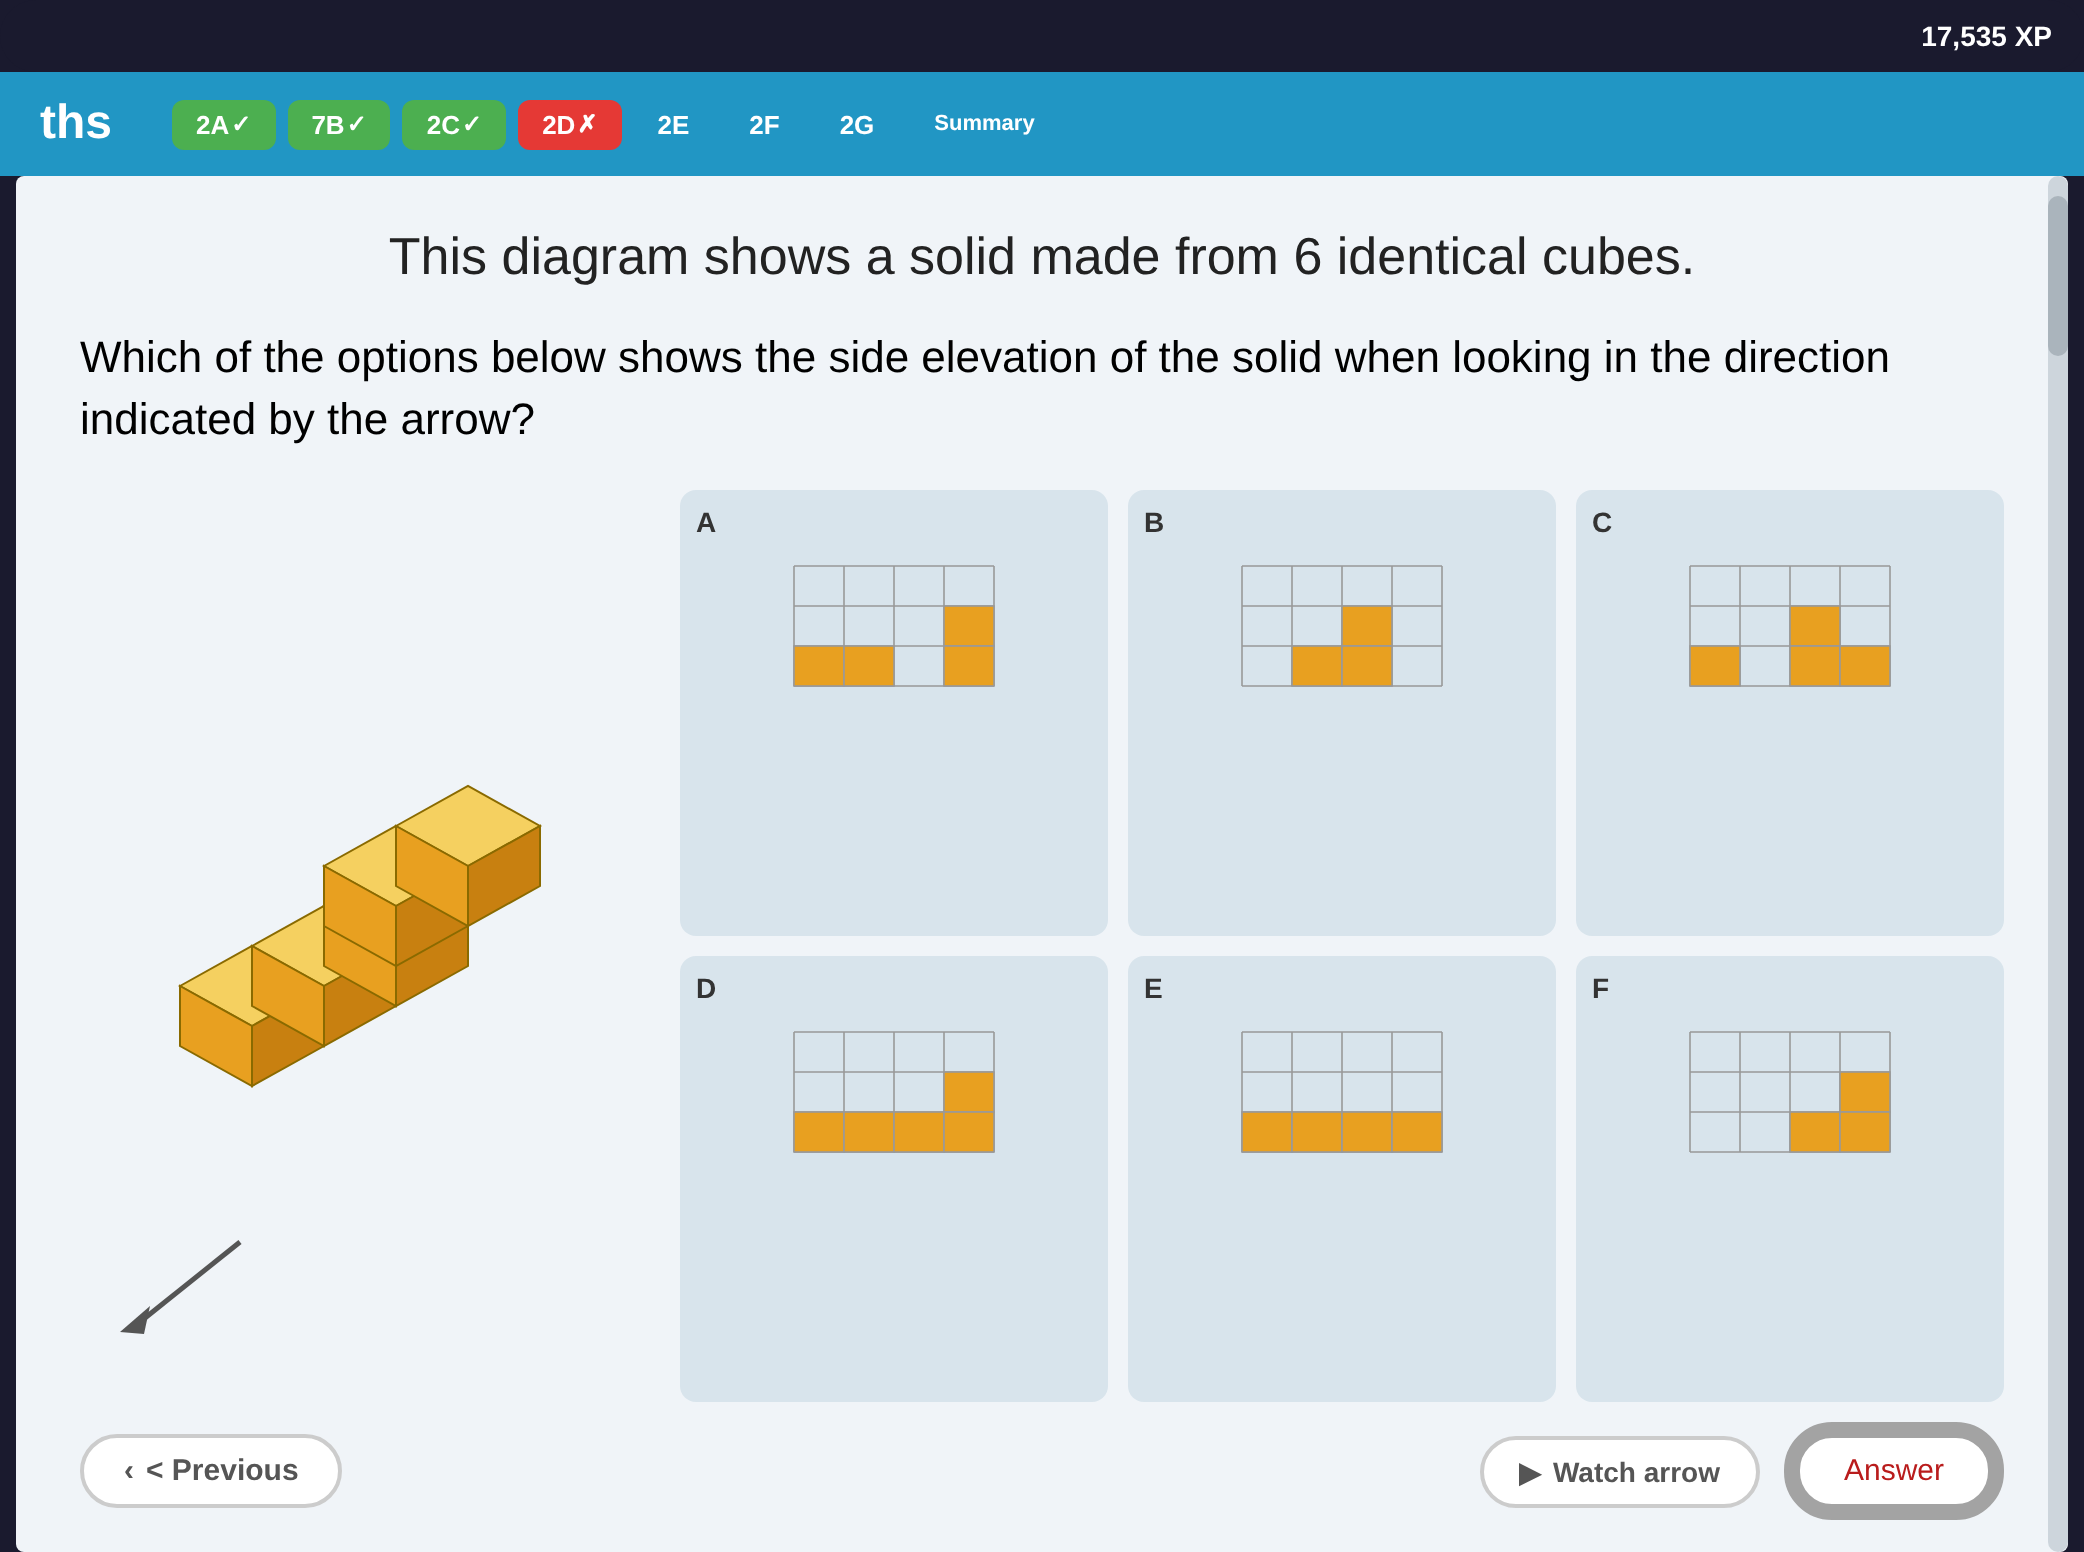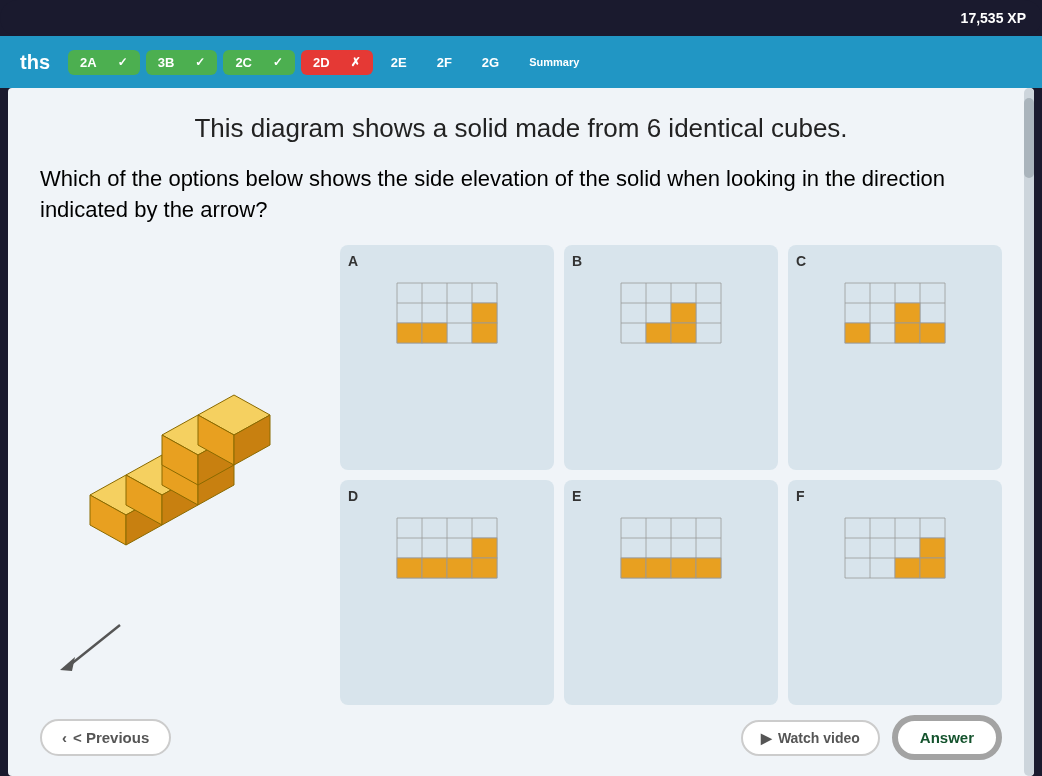--- a/index.html
+++ b/index.html
@@ -31,33 +31,33 @@
     
     .header {
       background: #2196c4;
       height: 52px;
       display: flex;
       align-items: center;
       padding: 0 20px;
     }
     .site-title {
       color: #fff;
-      font-size: 20px;
+      font-size: 24px;
       font-weight: 700;
-      margin-right: 18px;
+      margin-right: 30px;
     }
     .nav-tabs {
       display: flex;
       gap: 6px;
       align-items: center;
     }
     .nav-tab {
       display: flex;
       align-items: center;
-      gap: 21px;
+      gap: 1px;
       padding: 5px 12px;
       border-radius: 6px;
       font-size: 13px;
       font-weight: 700;
       cursor: pointer;
     }
     .nav-tab.completed {
       background: #4caf50;
       color: #fff;
     }
@@ -178,26 +178,26 @@
       font-size: 14px;
       font-weight: 600;
       color: #555;
       cursor: pointer;
       display: flex;
       align-items: center;
       gap: 6px;
     }
     .answer-btn {
       background: #fff;
-      border: 6px solid #a3a3a3;
+      border: 8px solid #a3a3a3;
       border-radius: 24px;
       padding: 8px 22px;
       font-size: 15px;
-      font-weight: 700;
-      color: #14532d;
+      font-weight: 400;
+      color: #b91c1c;
       cursor: pointer;
     }
 
     
     .cube-figure {
       width: 240px;
       height: 200px;
     }
 
     
@@ -227,21 +227,21 @@
 </div>
 
 <div class="header">
   <span class="site-title">ths</span>
   <div class="nav-tabs">
     <div class="nav-tab completed">
       <span>2A</span>
       <span class="check-icon">✓</span>
     </div>
     <div class="nav-tab completed">
-      <span>3B</span>
+      <span>7B</span>
       <span class="check-icon">✓</span>
     </div>
     <div class="nav-tab completed">
       <span>2C</span>
       <span class="check-icon">✓</span>
     </div>
     <div class="nav-tab current">
       <span>2D</span>
       <span class="x-icon">✗</span>
     </div>
@@ -444,20 +444,20 @@
   </div>
 
   <div class="bottom-bar">
     <button class="prev-btn">
       <span>‹</span>
       <span>&lt; Previous</span>
     </button>
     <div style="display:flex;gap:12px;align-items:center;">
       <button class="watch-btn">
         <span>▶</span>
-        <span>Watch video</span>
+        <span>Watch arrow</span>
       </button>
       <button class="answer-btn">
         <span>Answer</span>
       </button>
     </div>
   </div>
 </div>
 
 </body></html>

